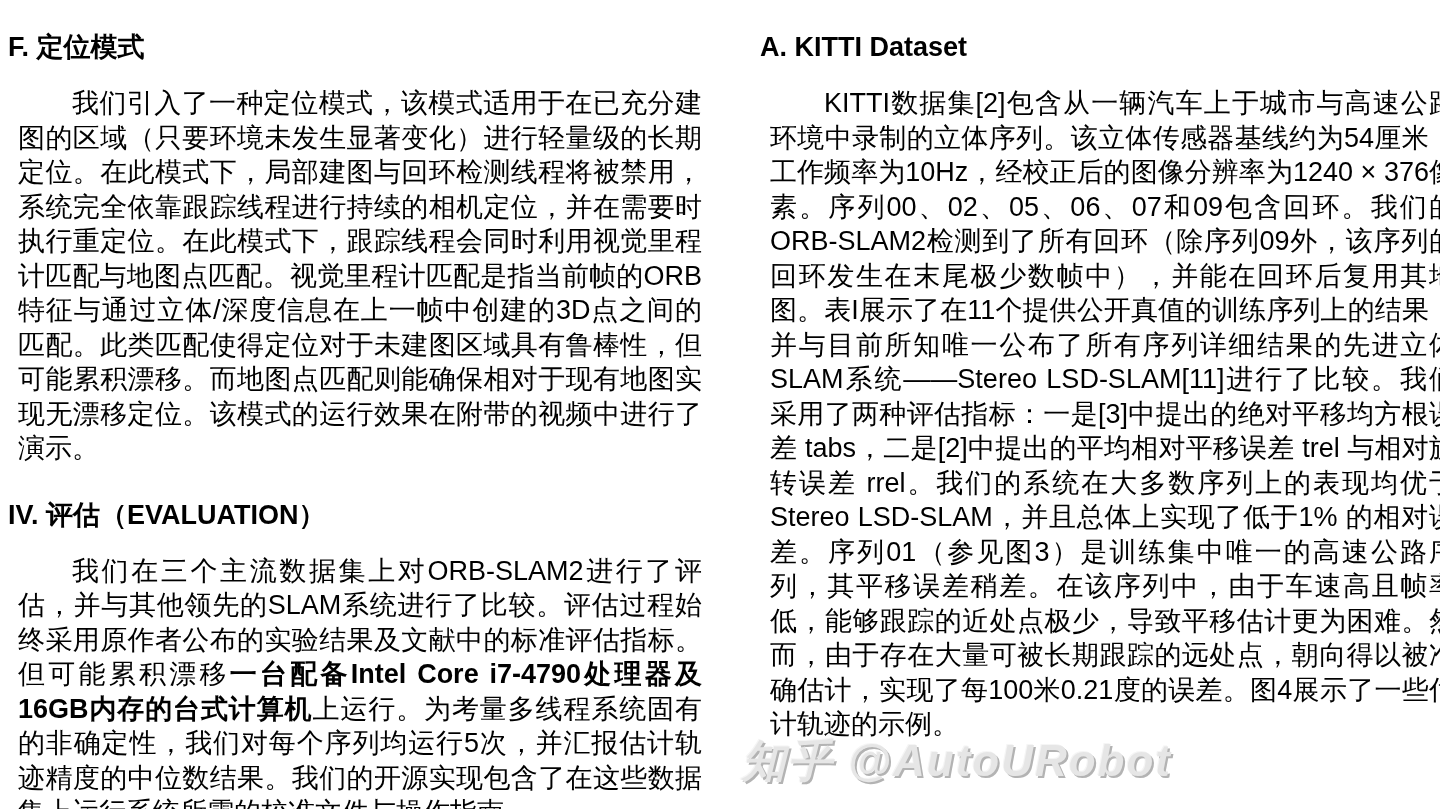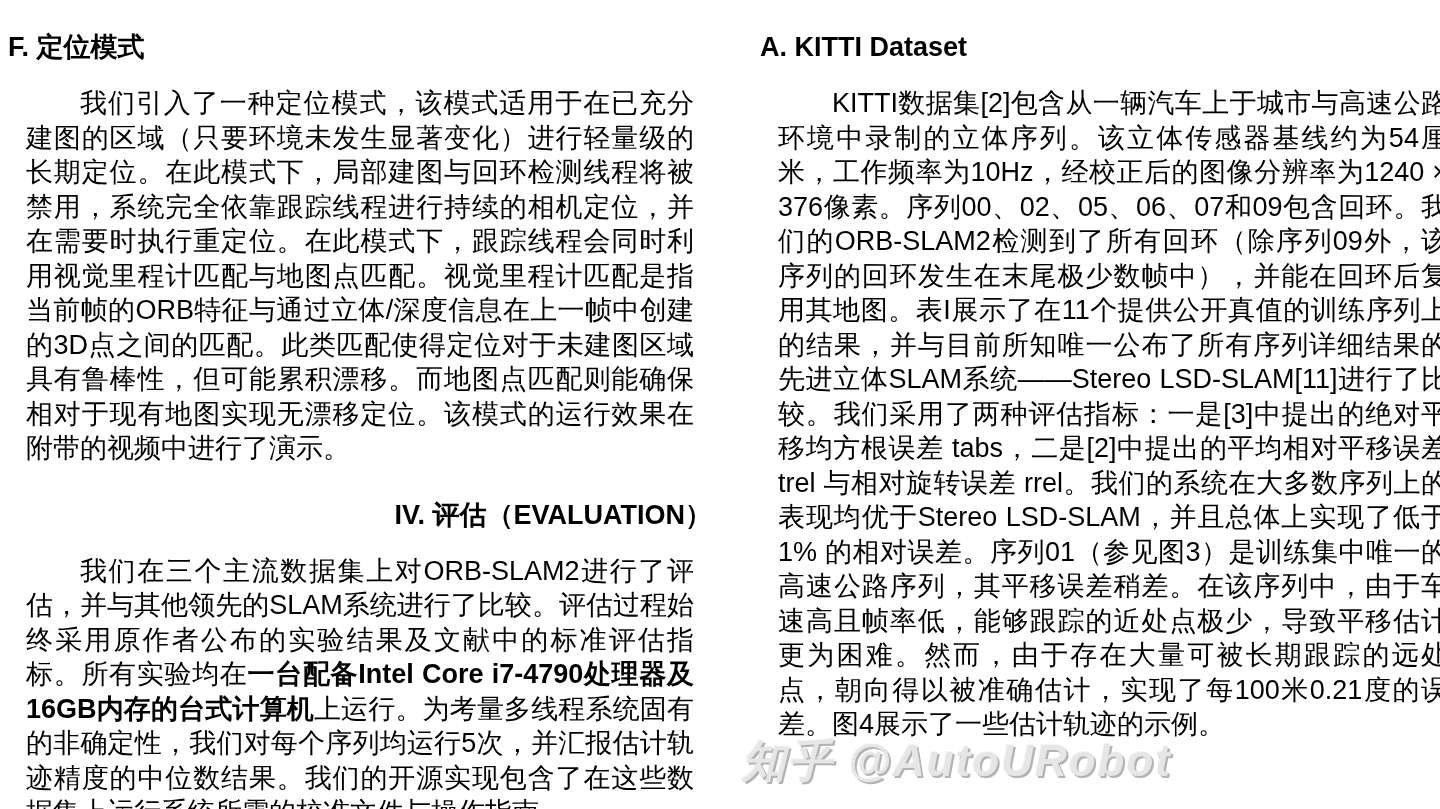--- a/index.html
+++ b/index.html
@@ -34,24 +34,23 @@
   }
   h2.heading {
     margin: 0 0 22px 0;
     font-size: 27px;
     line-height: 34px;
     font-weight: bold;
     color: #000000;
   }
   h2.heading.second {
     margin-top: 32px;
-    text-align: right;
   }
   p.para {
-    margin: 18px;
+    margin: 10px;
     font-size: 27px;
     line-height: 34.5px;
     text-align: justify;
     text-justify: inter-ideograph;
     text-indent: 2em;
     color: #000000;
     letter-spacing: 0;
   }
   p.para b {
     font-weight: bold;
@@ -73,21 +72,21 @@
 </head>
 <body>
 
 <div class="page">
 
   <div class="column left">
     <h2 class="heading">F. 定位模式</h2>
     <p class="para">我们引入了一种定位模式，该模式适用于在已充分建图的区域（只要环境未发生显著变化）进行轻量级的长期定位。在此模式下，局部建图与回环检测线程将被禁用，系统完全依靠跟踪线程进行持续的相机定位，并在需要时执行重定位。在此模式下，跟踪线程会同时利用视觉里程计匹配与地图点匹配。视觉里程计匹配是指当前帧的ORB特征与通过立体/深度信息在上一帧中创建的3D点之间的匹配。此类匹配使得定位对于未建图区域具有鲁棒性，但可能累积漂移。而地图点匹配则能确保相对于现有地图实现无漂移定位。该模式的运行效果在附带的视频中进行了演示。</p>
 
     <h2 class="heading second">IV. 评估（EVALUATION）</h2>
-    <p class="para"><span>我们在三个主流数据集上对ORB-SLAM2进行了评估，并与其他领先的SLAM系统进行了比较。评估过程始终采用原作者公布的实验结果及文献中的标准评估指标。所有实验均在</span><b>一台配备Intel Core i7-4790处理器及16GB内存的台式计算机</b><span>上运行。为考量多线程系统固有的非确定性，我们对每个序列均运行5次，并汇报估计轨迹精度的中位数结果。我们的开源实现包含了在这些数据集上运行系统所需的校准文件与操作指南。</span></p>
+    <p class="para"><span>我们在三个主流数据集上对ORB-SLAM2进行了评估，并与其他领先的SLAM系统进行了比较。评估过程始终采用原作者公布的实验结果及文献中的标准评估指标。但可能累积漂移</span><b>一台配备Intel Core i7-4790处理器及16GB内存的台式计算机</b><span>上运行。为考量多线程系统固有的非确定性，我们对每个序列均运行5次，并汇报估计轨迹精度的中位数结果。我们的开源实现包含了在这些数据集上运行系统所需的校准文件与操作指南。</span></p>
   </div>
 
   <div class="column right">
     <h2 class="heading">A. KITTI Dataset</h2>
     <p class="para">KITTI数据集[2]包含从一辆汽车上于城市与高速公路环境中录制的立体序列。该立体传感器基线约为54厘米，工作频率为10Hz，经校正后的图像分辨率为1240 × 376像素。序列00、02、05、06、07和09包含回环。我们的ORB-SLAM2检测到了所有回环（除序列09外，该序列的回环发生在末尾极少数帧中），并能在回环后复用其地图。表I展示了在11个提供公开真值的训练序列上的结果，并与目前所知唯一公布了所有序列详细结果的先进立体SLAM系统——Stereo LSD-SLAM[11]进行了比较。我们采用了两种评估指标：一是[3]中提出的绝对平移均方根误差 tabs，二是[2]中提出的平均相对平移误差 trel 与相对旋转误差 rrel。我们的系统在大多数序列上的表现均优于Stereo LSD-SLAM，并且总体上实现了低于1% 的相对误差。序列01（参见图3）是训练集中唯一的高速公路序列，其平移误差稍差。在该序列中，由于车速高且帧率低，能够跟踪的近处点极少，导致平移估计更为困难。然而，由于存在大量可被长期跟踪的远处点，朝向得以被准确估计，实现了每100米0.21度的误差。图4展示了一些估计轨迹的示例。</p>
   </div>
 
   <div class="watermark">知乎 @AutoURobot</div>
 
 </div>

